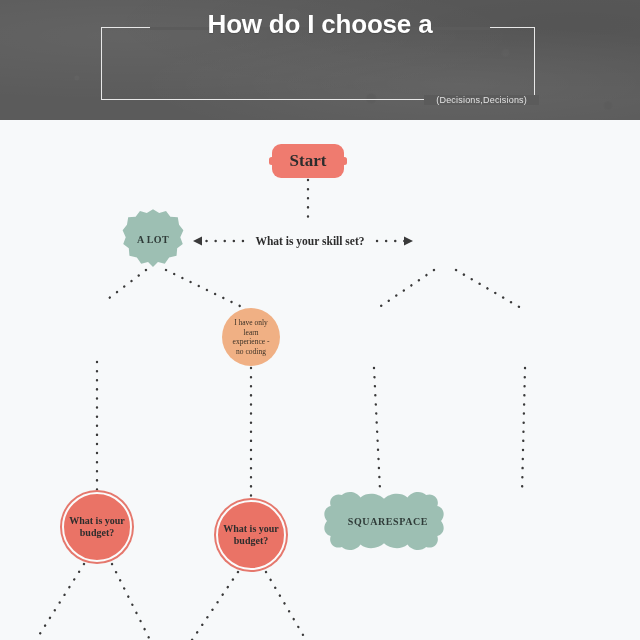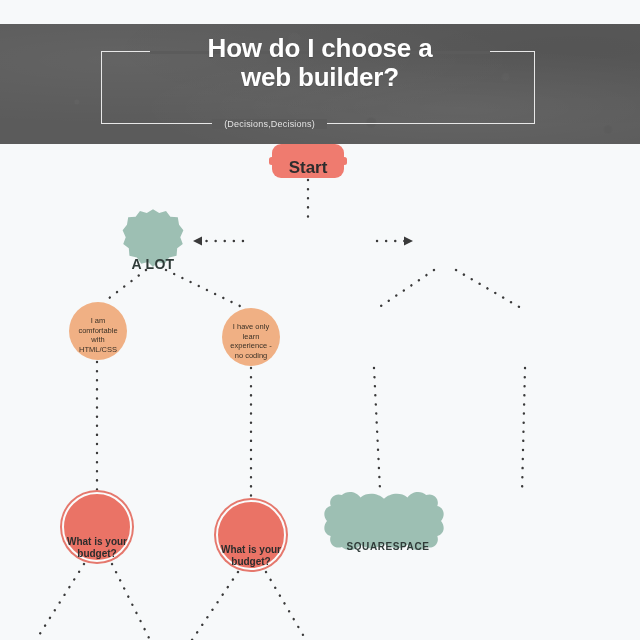--- a/index.html
+++ b/index.html
@@ -20,21 +20,20 @@
     position: absolute;
     left: 0; top: 0;
     width: 640px;
     height: 120px;
     background:
       radial-gradient(ellipse at 20% 30%, rgba(255,255,255,0.05) 0%, rgba(255,255,255,0) 55%),
       radial-gradient(ellipse at 72% 70%, rgba(255,255,255,0.06) 0%, rgba(255,255,255,0) 50%),
       radial-gradient(ellipse at 90% 20%, rgba(0,0,0,0.07) 0%, rgba(0,0,0,0) 60%),
       #5b5b5b;
     overflow: hidden;
-    margin-top: 24px;
   }
   .header-noise {
     position: absolute;
     left: 0; top: 0; right: 0; bottom: 0;
     opacity: 0.35;
     background-image:
       radial-gradient(circle at 12% 65%, rgba(255,255,255,0.07) 0 2px, transparent 3px),
       radial-gradient(circle at 33% 22%, rgba(255,255,255,0.05) 0 3px, transparent 4px),
       radial-gradient(circle at 58% 82%, rgba(0,0,0,0.10) 0 4px, transparent 6px),
       radial-gradient(circle at 79% 44%, rgba(255,255,255,0.05) 0 3px, transparent 5px),
@@ -74,21 +73,21 @@
     width: 340px;
     height: 3px;
     background: #5b5b5b;
     z-index: 3;
   }
   .subtitle-wrap {
     position: absolute;
     left: 0;
     top: 89px;
     width: 539px;
-    text-align: center;
+    text-align: right;
     z-index: 4;
   }
   .subtitle {
     display: inline-block;
     background: #5b5b5b;
     padding: 0 12px;
     color: #e3e3e3;
     font-size: 9px;
     letter-spacing: 0.2px;
   }
@@ -105,24 +104,25 @@
     position: absolute;
     left: 0; top: 0;
     width: 640px;
     height: 520px;
     pointer-events: none;
   }
 
   .node {
     position: absolute;
     display: flex;
-    align-items: flex-end;
+    align-items: center;
     justify-content: center;
     text-align: center;
     box-sizing: border-box;
+    font-family: Liberation Serif, serif;
   }
   .node span { display: block; }
 
   
   .node-start {
     left: 272px;
     top: 24px;
     width: 72px;
     height: 34px;
     background: #ef7b6f;
@@ -140,21 +140,21 @@
     height: 8px;
     background: #ef7b6f;
     border-radius: 3px;
   }
   .node-start::before { left: -3px; }
   .node-start::after  { right: -3px; }
 
   
   .badge {
     color: #2f3b38;
-    font-size: 14px;
+    font-size: 10px;
     font-weight: bold;
     line-height: 11px;
     letter-spacing: 0.3px;
   }
   .badge .shape {
     position: absolute;
     left: 0; top: 0;
     width: 100%;
     height: 100%;
     z-index: 0;
@@ -225,21 +225,20 @@
 </head>
 <body>
 
 <div class="header">
   <div class="header-noise"></div>
   <div class="header-frame"></div>
   <div class="title-mask-top"></div>
 
   <div class="title-block">
     <div class="title-line">How do I choose a</div>
-    <div class="title-line">web builder?</div>
   </div>
 
   <div class="subtitle-wrap">
     <span class="subtitle">(Decisions,Decisions)</span>
   </div>
 </div>
 
 <div class="flow">
 
   <svg class="edges" width="640" height="520" viewBox="0 0 640 520">
@@ -279,25 +278,25 @@
 
   <div class="node badge node-alot">
     <svg class="shape" viewBox="0 0 100 100">
       <path fill="#9dbfb3" d="M50 2 L60 8 L71 5 L78 14 L90 15 L92 27 L99 36 L94 47 L98 58
         L89 65 L88 77 L76 80 L69 90 L58 87 L50 95 L42 87 L31 90 L24 80 L12 77 L11 65 L2 58
         L6 47 L1 36 L8 27 L10 15 L22 14 L29 5 L40 8 Z"></path>
     </svg>
     <span class="lbl">A LOT</span>
   </div>
 
-
-
-  <div class="node circle-opt node-opt1">
-    <span>I am comfortable with HTML/CSS</span>
-  </div>
+  <div class="node question">
+    <span>What is your skill set?</span>
+  </div>
+
+
   <div class="node circle-opt node-opt2">
     <span>I have only learn experience - no coding</span>
   </div>
 
   <div class="node node-budget node-budget1">
     <span>What is your budget?</span>
   </div>
   <div class="node node-budget node-budget2">
     <span>What is your budget?</span>
   </div>

